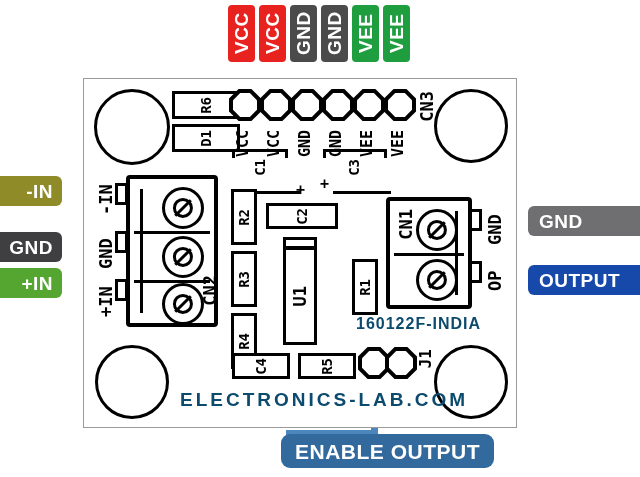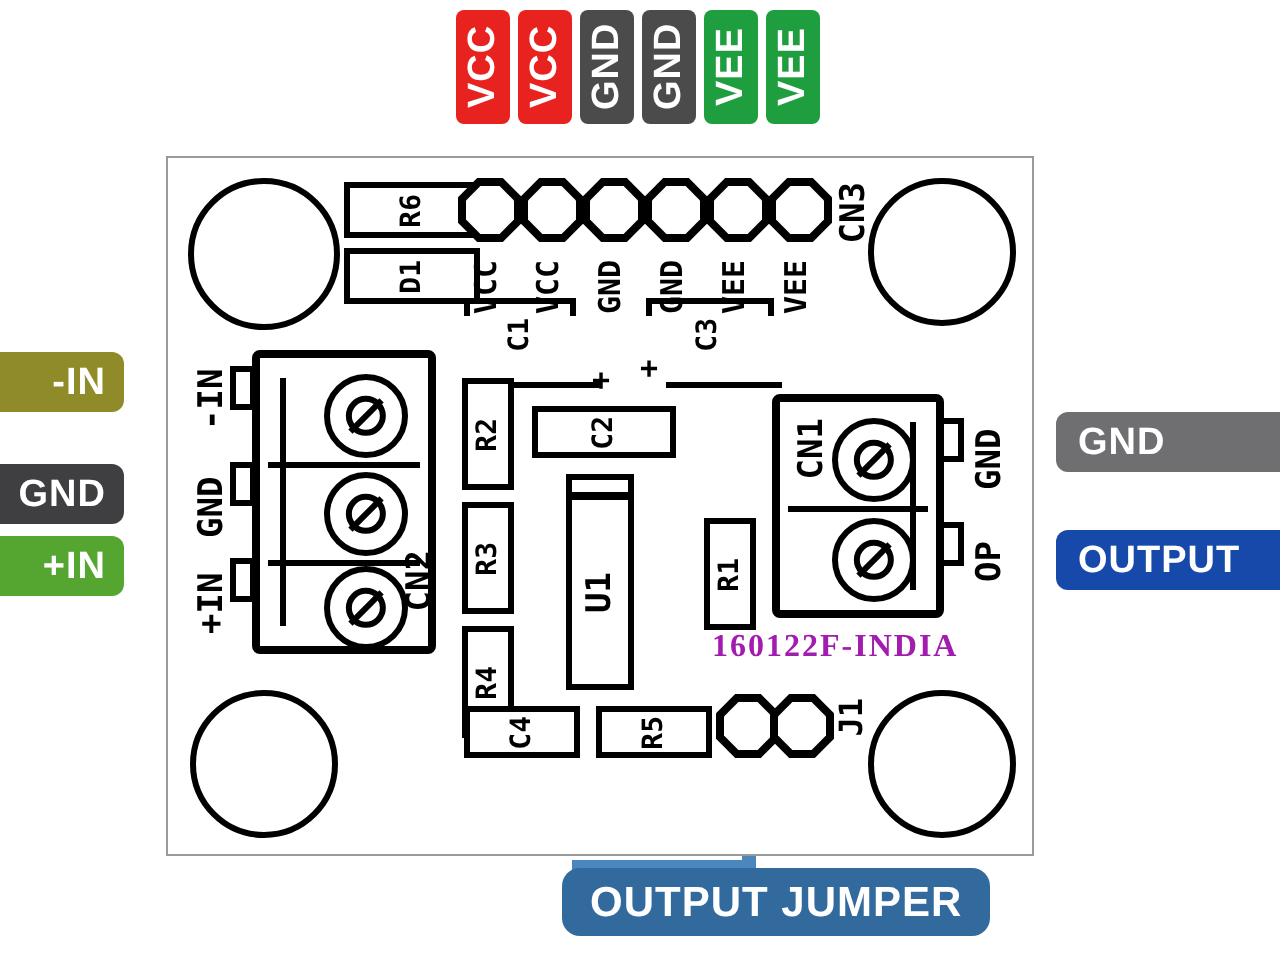--- a/index.html
+++ b/index.html
@@ -95,22 +95,22 @@
   
   .bracket{ position:absolute; }
   .bracket .bar{ position:absolute;background:#000;height:3px;left:0;right:0;top:0; }
   .bracket .tick{ position:absolute;background:#000;width:3px;height:9px;top:0; }
   .plus{
     position:absolute;font-family:"DejaVu Sans Mono", monospace;font-weight:bold;
     font-size:15px;color:#000;line-height:1;
   }
 
   .brand{
-    position:absolute;font-family:Liberation Serif, serif;font-weight:bold;
-    color:#a21caf;white-space:nowrap;
+    position:absolute;font-family:Liberation Sans, sans-serif;font-weight:bold;
+    color:#0c4a6e;white-space:nowrap;
   }
   .pwrled{
     position:absolute;font-weight:bold;color:#8b00c8;white-space:nowrap;
   }
 
   
   .leader{ position:absolute;background:#4b86bd; }
 </style>
 </head>
 <body>
@@ -126,21 +126,21 @@
 
   <div class="badge side-badge side-olive" style="left:-24px;top:176px;width:86px;justify-content:flex-end;padding-right:9px;">-IN</div>
   <div class="badge side-badge side-dgray" style="left:-24px;top:232px;width:86px;justify-content:flex-end;padding-right:9px;">GND</div>
   <div class="badge side-badge side-green" style="left:-24px;top:268px;width:86px;justify-content:flex-end;padding-right:9px;">+IN</div>
 
   <div class="badge side-badge side-mgray" style="left:528px;top:206px;width:136px;justify-content:flex-start;padding-left:11px;">GND</div>
   <div class="badge side-badge side-blue" style="left:528px;top:265px;width:136px;justify-content:flex-start;padding-left:11px;">OUTPUT</div>
 
   <div class="leader" style="left:371px;top:355px;width:7px;height:78px;"></div>
   <div class="leader" style="left:286px;top:430px;width:92px;height:5px;"></div>
-  <div class="badge bottom-badge" style="left:281px;top:434px;">OUTPUT JUMPER</div>
+  <div class="badge bottom-badge" style="left:281px;top:434px;">ENABLE OUTPUT</div>
 
   <div class="board">
 
     <div class="hole" style="left:10px;top:10px;width:76px;height:76px;"></div>
     <div class="hole" style="left:350px;top:10px;width:74px;height:74px;"></div>
     <div class="hole" style="left:11px;top:266px;width:74px;height:74px;"></div>
     <div class="hole" style="left:350px;top:266px;width:74px;height:74px;"></div>
 
     <div class="part" style="left:88px;top:12px;width:68px;height:28px;font-size:14px;">
       <span>R6</span>
@@ -257,15 +257,16 @@
       <span>C4</span>
     </div>
     <div class="part" style="left:214px;top:274px;width:58px;height:26px;font-size:14px;">
       <span>R5</span>
     </div>
 
     <div class="pad" style="left:274px;top:268px;"></div>
     <div class="pad" style="left:301px;top:268px;"></div>
     <div class="refdes" style="left:332px;top:270px;font-size:16px;">J1</div>
 
+    <div class="brand" style="left:96px;top:310px;font-size:19px;letter-spacing:3px;">ELECTRONICS-LAB.COM</div>
 
   </div>
 </div>
 
 </body></html>

